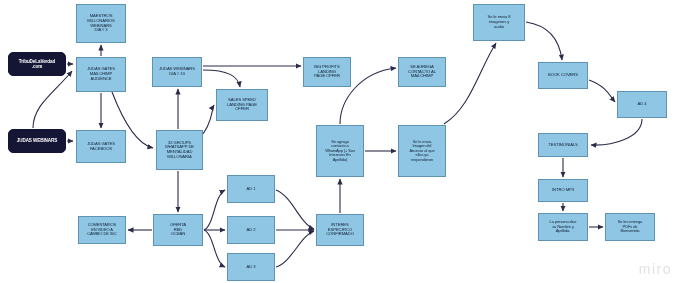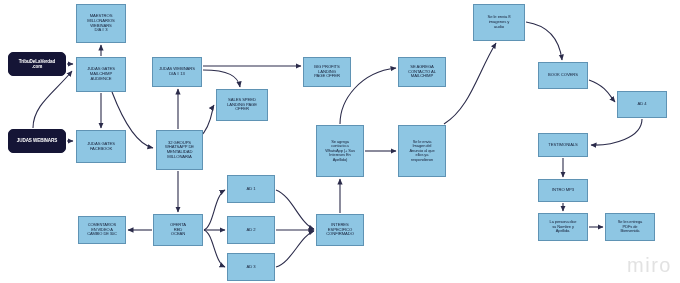--- a/index.html
+++ b/index.html
@@ -7,21 +7,21 @@
        font-family:"Liberation Sans",sans-serif;}
   #canvas{position:absolute;left:0;top:0;width:680px;height:283px;}
   svg#edges{position:absolute;left:0;top:0;width:680px;height:283px;overflow:visible;}
   .node{position:absolute;box-sizing:border-box;display:flex;align-items:center;
         justify-content:center;text-align:center;padding:1px;}
   .node.light{background:#8ec6e3;border:1px solid #5f93b4;color:#17213a;}
   .node.dark{background:#151536;border:1px solid #151536;color:#ffffff;border-radius:5px;
              font-weight:bold;}
   .node span{display:block;line-height:1.12;letter-spacing:-.1px;
              white-space:pre-line;word-break:break-word;}
-  .watermark{position:absolute;right:8px;bottom:6px;color:#e2e2e2;font-size:20px;
+  .watermark{position:absolute;right:8px;bottom:6px;color:#e2e2e2;font-size:14px;
              letter-spacing:1.5px;font-family:"Liberation Sans",sans-serif;}
 </style>
 </head>
 <body>
 
 <div id="canvas">
   <svg id="edges" viewBox="0 0 680 283">
     <defs>
       <marker id="ah" markerWidth="6" markerHeight="6" refX="5" refY="3" orient="auto" markerUnits="strokeWidth">
         <path d="M0,0.6 L5.4,3 L0,5.4 z" fill="#2b2b4a"></path>

